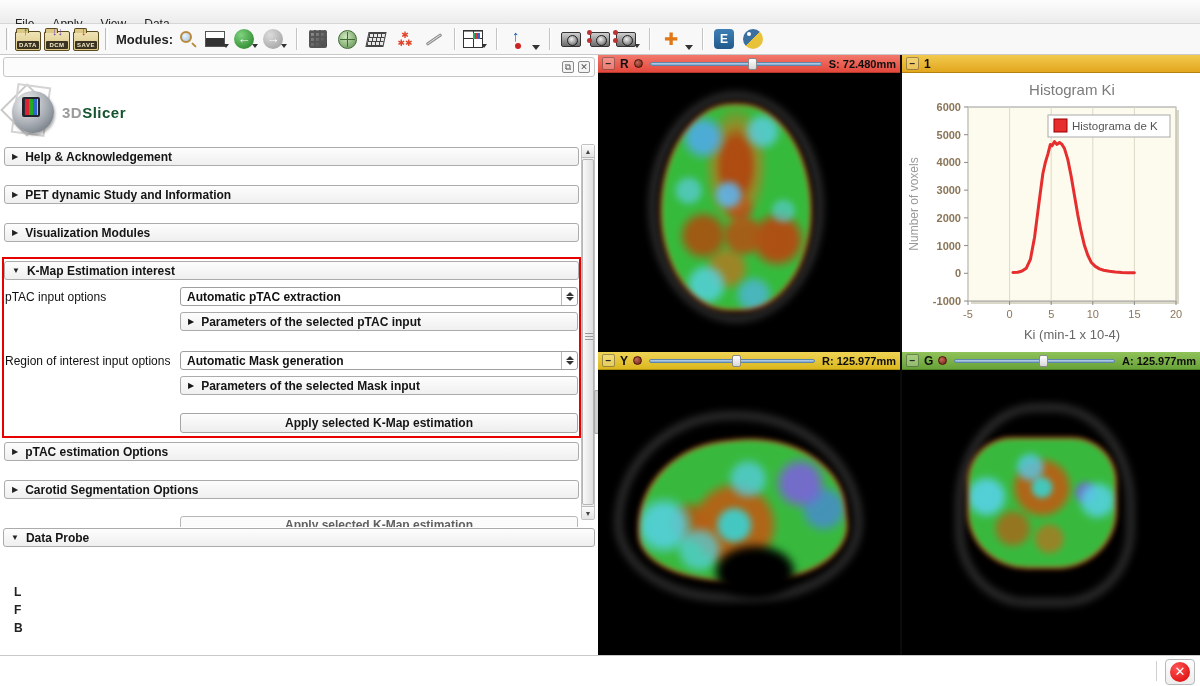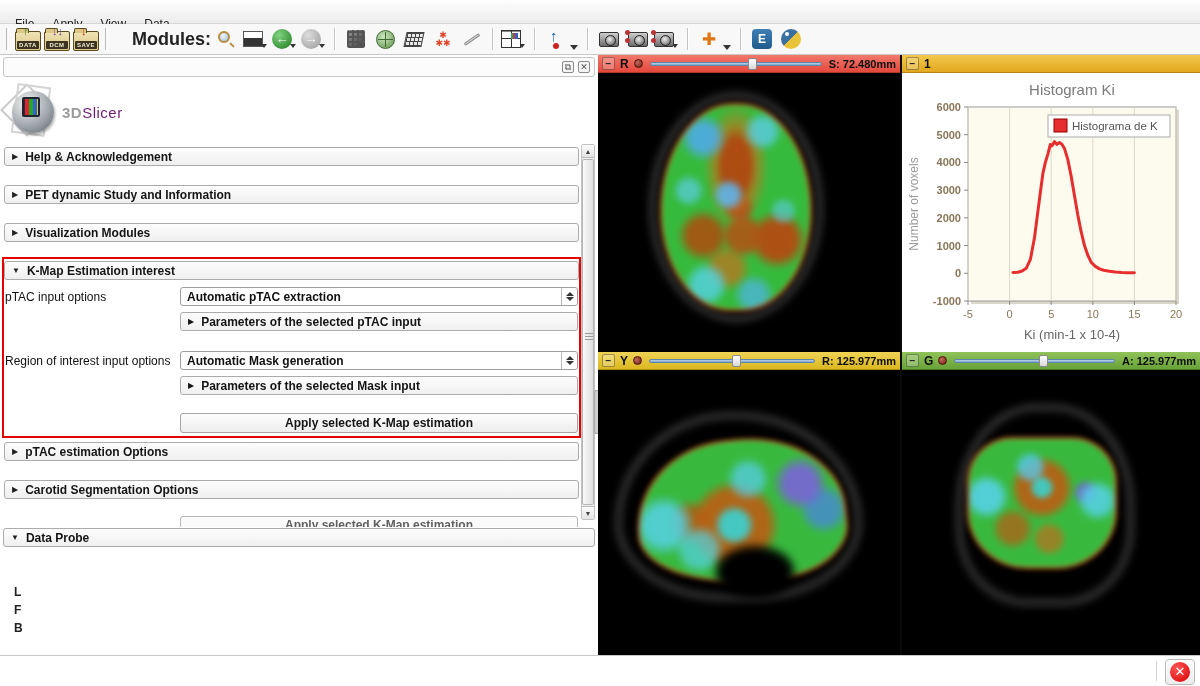--- a/index.html
+++ b/index.html
@@ -21,21 +21,21 @@
   .tb-btn { width:26px; height:26px; display:flex; align-items:center; justify-content:center; position:relative; border-radius:3px; }
   .dd-arrow { width:0; height:0; border-left:4px solid transparent; border-right:4px solid transparent; border-top:5px solid #333; align-self:flex-end; margin:0 2px 4px -2px; }
   .dd-arrow.tiny { border-left-width:3px; border-right-width:3px; border-top-width:4px; }
 
   .folder { width:26px; height:20px; background:linear-gradient(#efe3b5,#dcc785); border:1px solid #5a4a20; border-radius:2px; position:relative; margin-top:4px; }
   .folder::before { content:""; position:absolute; top:-4px; left:0; width:11px; height:4px; background:#dcc785; border:1px solid #5a4a20; border-bottom:none; border-radius:2px 2px 0 0; }
   .folder .flabel { position:absolute; bottom:1px; left:1px; right:1px; background:#3a3322; color:#f5eecb; font-size:6px; font-weight:bold; text-align:center; letter-spacing:.5px; border-radius:1px; padding:1px 0; }
   .farrow { position:absolute; top:-6px; left:7px; font-size:11px; font-weight:bold; line-height:10px; }
   .farrow.up { color:#2e8b2e; } .farrow.down { color:#7a3fae; } .farrow.red { color:#cc3311; }
 
-  .modules-label { font-size:18px; font-weight:bold; color:#222; margin:0 4px 0 18px; }
+  .modules-label { font-size:13px; font-weight:bold; color:#222; margin:0 4px 0 2px; }
   .magnifier { width:16px; height:16px; position:relative; margin-right:6px; }
   .magnifier .lens { width:12px; height:12px; border:2px solid #b98a3e; border-radius:50%; background:radial-gradient(circle at 35% 35%, #eaf4fb, #9fc4e0); }
   .magnifier .grip { position:absolute; width:6px; height:2px; background:#b98a3e; transform:rotate(45deg); right:-1px; bottom:1px; border-radius:1px; }
 
   .module-combo { height:23px; min-width:188px; background:linear-gradient(#ffffff,#f2f2f2); border:1px solid #9a9a9a; border-radius:4px; display:flex; align-items:center; padding-left:6px; }
   .puzzle { width:13px; height:13px; background:#8a86b8; border-radius:2px; position:relative; margin-right:5px; }
   .puzzle::before { content:""; position:absolute; width:5px; height:5px; border-radius:50%; background:#8a86b8; top:-3px; left:4px; }
   .puzzle::after { content:""; position:absolute; width:5px; height:5px; border-radius:50%; background:#8a86b8; left:-3px; top:4px; }
   .module-combo .val { font-size:12.5px; font-weight:bold; color:#222; padding-right:8px; }
   .spin { border-left:1px solid #b8b8b8; width:17px; height:100%; display:flex; flex-direction:column; align-items:center; justify-content:center; gap:1px; }
@@ -89,21 +89,21 @@
   .logo-star2 { position:absolute; left:10px; top:2px; width:34px; height:50px; border:2px solid #d4d4d4; transform:rotate(8deg); }
   .logo-ball { position:absolute; left:8px; top:8px; width:42px; height:42px; border-radius:50%;
       background:radial-gradient(circle at 35% 30%, #f4f4f4, #9aa0a8 60%, #5a6068); box-shadow:1px 2px 3px rgba(0,0,0,.35); }
   .logo-cut { position:absolute; left:18px; top:14px; width:18px; height:20px; background:#2a2f38; border-radius:2px;
       background-image:
         linear-gradient(90deg,#d23 0 4px,#2a2 4px 8px,#36c 8px 12px,#dc2 12px 16px),
         linear-gradient(0deg,rgba(0,0,0,.25) 0 0);
       background-size:16px 5px; background-repeat:repeat-y; background-position:1px 1px; border:2px solid #20242c; }
   .logo-text { font-size:15px; margin-left:4px; letter-spacing:.5px; }
   .logo-text .t3d { color:#9b9b9b; font-weight:bold; }
-  .logo-text .tsl { color:#701a75; font-weight:normal; }
+  .logo-text .tsl { color:#14532d; font-weight:bold; }
 
   .csection { position:absolute; left:4px; width:575px; height:19px; background:linear-gradient(#fdfdfd,#efefef);
       border:1px solid #ababab; border-radius:3px; display:flex; align-items:center; padding-left:7px; font-size:12px; font-weight:bold; color:#151515; }
   .csection .tri { font-size:8px; margin-right:7px; color:#222; }
   .wide { width:592px; left:3px; }
 
   .field-label { position:absolute; left:5px; font-size:12px; color:#111; }
   .combo { position:absolute; left:180px; width:398px; height:19px; background:#fff; border:1px solid #9f9f9f; border-radius:3px;
       display:flex; align-items:center; font-size:12px; font-weight:bold; color:#111; }
   .combo .cv { flex:1; padding-left:6px; }

